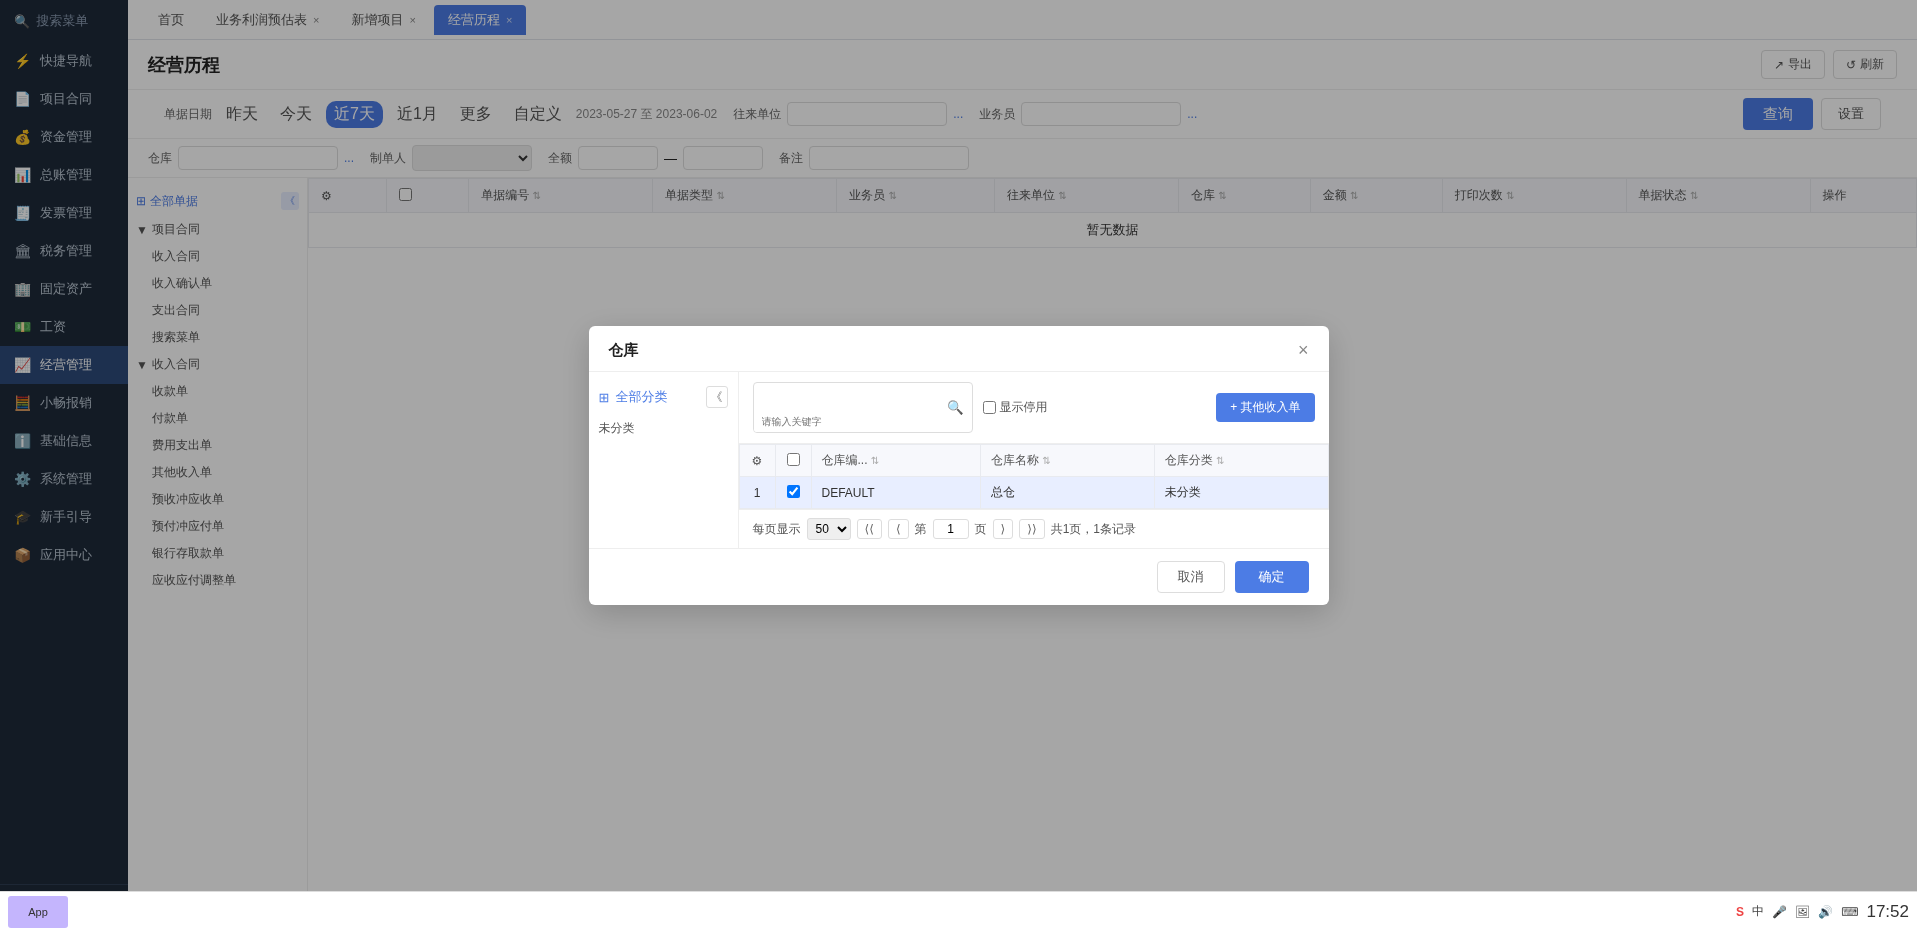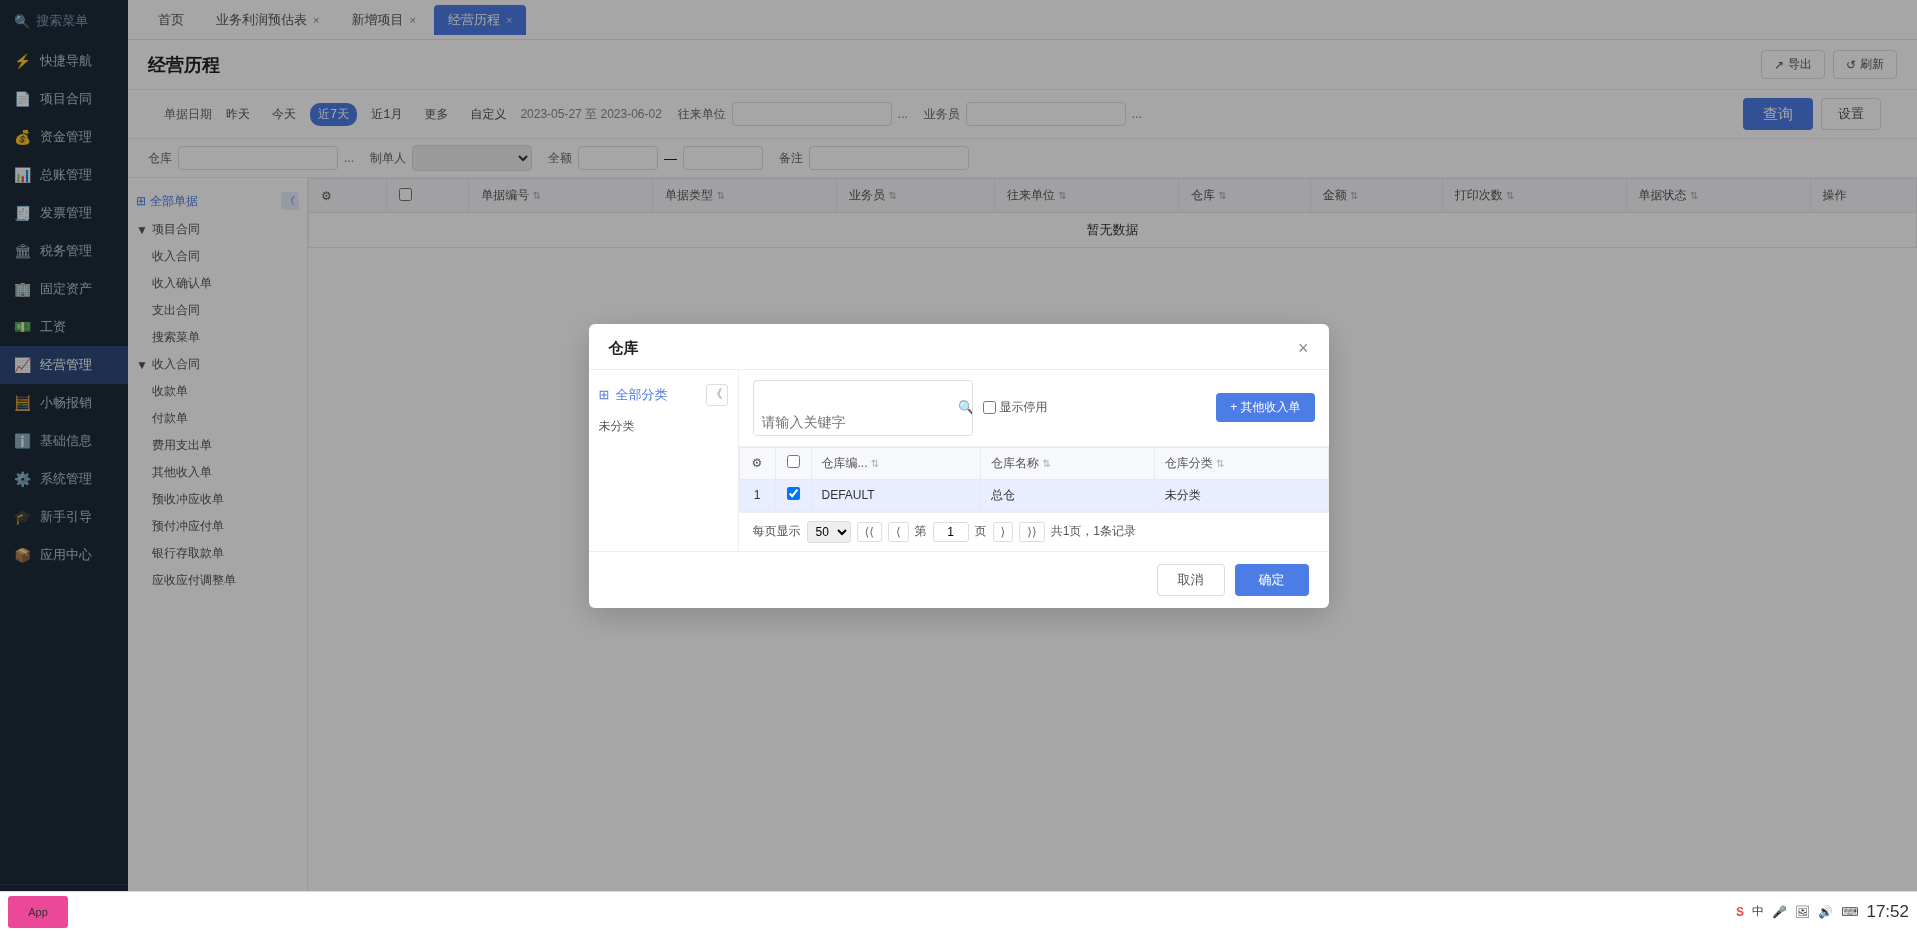--- a/index.html
+++ b/index.html
@@ -59,22 +59,22 @@
     }
 
     
     .filter-bar {
       background: #fff; padding: 8px 36px; display: flex; align-items: center;
       gap: 16px; flex-wrap: wrap; border-bottom: 1px solid #eee; flex-shrink: 0;
     }
     .filter-group { display: flex; align-items: center; gap: 6px; }
     .filter-label { color: #666; font-size: 12px; }
     .date-btn {
-      padding: 3px 8px; border-radius: 3px; cursor: pointer; font-size: 12px;
-      color: #555; border: none; background: transparent; font-family: Liberation Mono, monospace;
+      padding: 3px 8px; border-radius: 3px; cursor: pointer; font-size: 16px;
+      color: #555; border: none; background: transparent;
     }
     .date-btn.active { background: #4c7ce5; color: #fff; border-radius: 10px; }
     .date-range { font-size: 12px; color: #888; }
     .filter-input {
       border: 1px solid #ddd; border-radius: 4px; padding: 4px 8px;
       font-size: 12px; color: #333; width: 160px;
     }
     .filter-more { color: #4c7ce5; cursor: pointer; font-size: 12px; }
     .btn-query {
       background: #4c7ce5; color: #fff; border: none; border-radius: 4px;
@@ -173,21 +173,21 @@
     .modal-right { flex: 1; display: flex; flex-direction: column; overflow: hidden; }
     .modal-toolbar {
       display: flex; align-items: center; gap: 10px; padding: 10px 14px;
       border-bottom: 1px solid #eee;
     }
     .modal-search-wrap {
       display: flex; align-items: center; border: 1px solid #ddd;
       border-radius: 4px; overflow: hidden; flex: 1; max-width: 220px;
     }
     .modal-search-input {
-      border: none; outline: none; padding: 5px 8px; font-size: 14px;
+      border: none; outline: none; padding: 5px 8px; font-size: 10px;
       flex: 1; color: #333; margin-top: 28px;
     }
     .modal-search-btn {
       background: #fff; border: none; padding: 5px 8px; cursor: pointer; color: #888;
     }
     .modal-show-disabled {
       display: flex; align-items: center; gap: 4px; font-size: 12px; color: #555;
     }
     .modal-show-disabled input { cursor: pointer; }
     .btn-add-warehouse {
@@ -231,21 +231,21 @@
       border: 1px solid #ddd; background: #fff; padding: 2px 7px;
       border-radius: 3px; cursor: pointer; color: #666; font-size: 12px;
     }
     .page-nav-btn:disabled { color: #ccc; cursor: default; }
     .taskbar {
       position: fixed; bottom: 0; left: 0; right: 0; height: 40px;
       background: #fff; border-top: 1px solid #ddd;
       display: flex; align-items: center; padding: 0 8px; gap: 2px; z-index: 5000;
     }
     .taskbar-app {
-      width: 60px; height: 32px; background: #ec4899; border-radius: 3px;
+      width: 60px; height: 32px; background: #c4b5fd; border-radius: 3px;
       display: flex; align-items: center; justify-content: center;
       font-size: 11px; color: #333; cursor: pointer;
     }
     .taskbar-sys-icons {
       margin-left: auto; display: flex; align-items: center; gap: 8px; font-size: 12px; color: #444;
     }
     .time-display { font-size: 17px; color: #333; }
     .filter-row2 {
       background: #fff; padding: 6px 20px; display: flex; align-items: center;
       gap: 16px; border-bottom: 1px solid #eee; flex-shrink: 0;

